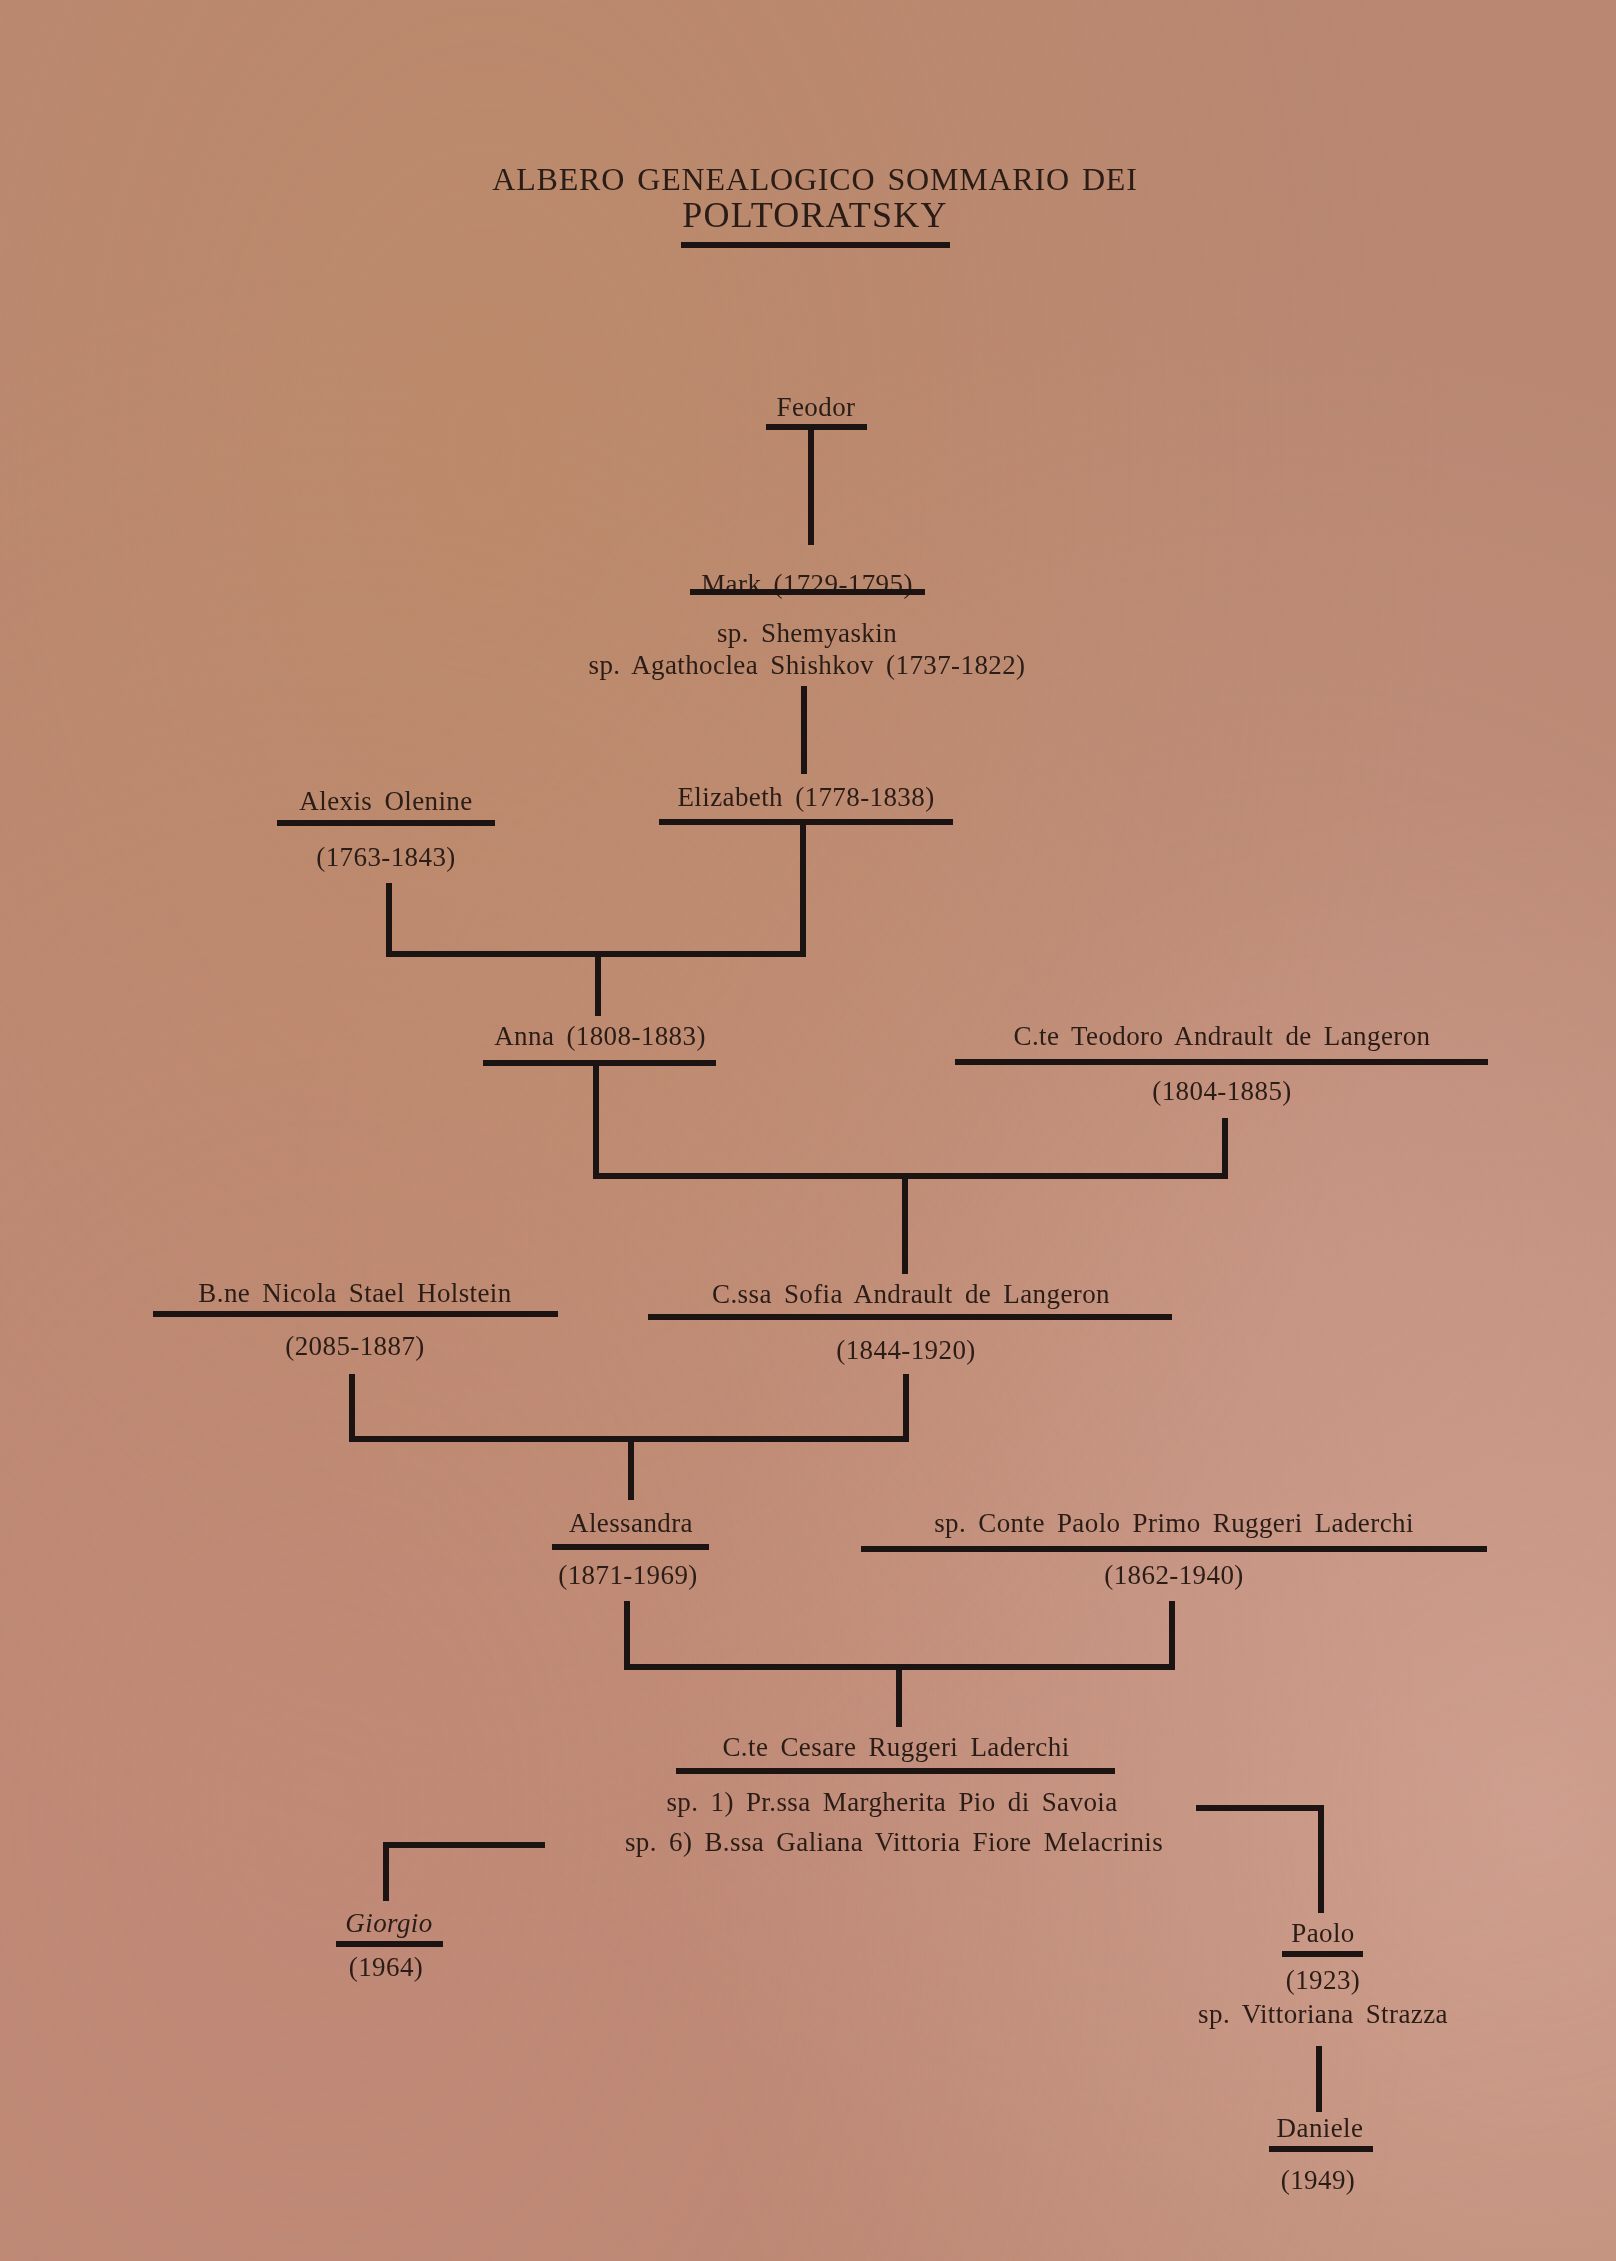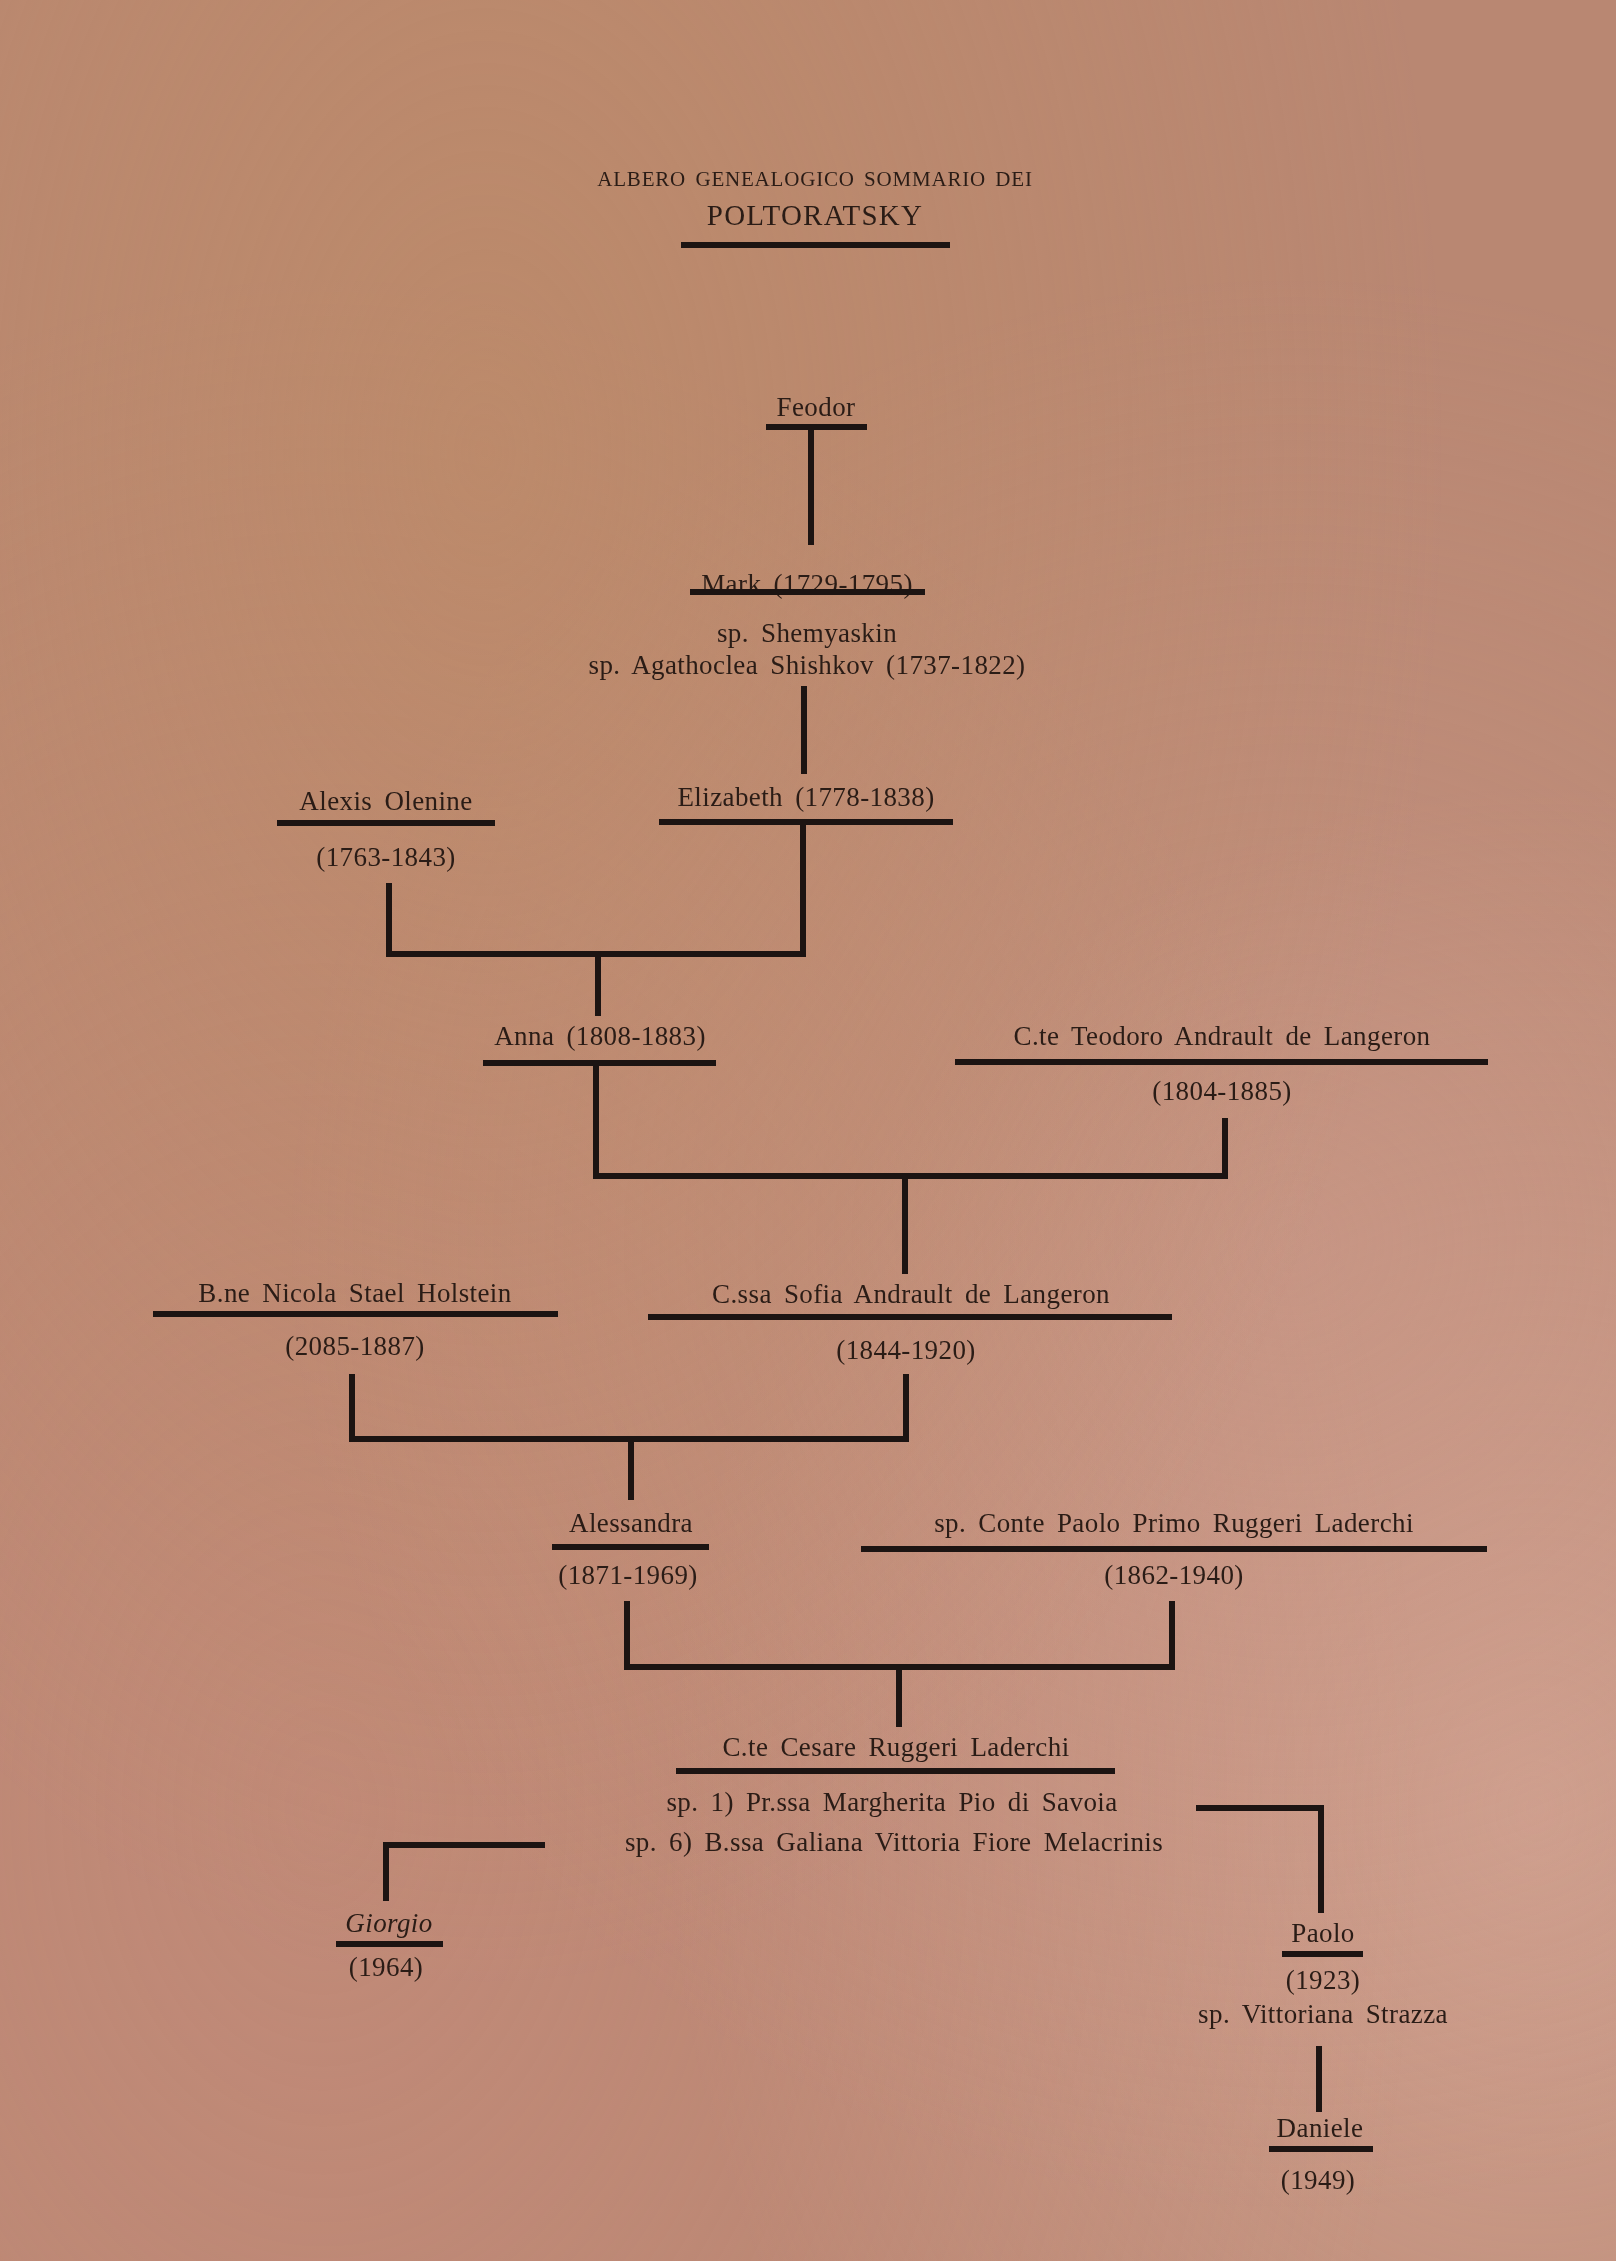--- a/index.html
+++ b/index.html
@@ -11,22 +11,22 @@
       radial-gradient(ellipse at 20% 80%, rgba(200,140,125,0.5), rgba(0,0,0,0) 60%),
       radial-gradient(ellipse at 95% 80%, rgba(225,180,165,0.55), rgba(0,0,0,0) 40%),
       #b98772;
     font-family: "Liberation Serif", "DejaVu Serif", serif;
     color: #2a1c16;
   }
   .t {
     position: absolute; white-space: nowrap; transform: translateX(-50%);
     font-size: 27px; line-height: 33px; letter-spacing: 0.4px; word-spacing: 5px;
   }
-  .title1 { font-size: 21px; letter-spacing: 0.8px; word-spacing: 3.3px; }
-  .title2 { font-size: 29px; letter-spacing: 1.2px; }
+  .title1 { font-size: 32px; letter-spacing: 0.8px; word-spacing: 3.3px; }
+  .title2 { font-size: 36px; letter-spacing: 1.2px; }
   .hl { position: absolute; height: 5.8px; background: #1c1412; }
   .vl { position: absolute; width: 5.8px; background: #1c1412; }
 </style>
 </head>
 <body>
 
 <div class="t title1" style="left:815px; top:163px;">ALBERO GENEALOGICO SOMMARIO DEI</div>
 <div class="t title2" style="left:815px; top:199px;">POLTORATSKY</div>
 <div class="hl" style="left:681px; top:242px; width:269px;"></div>
 

